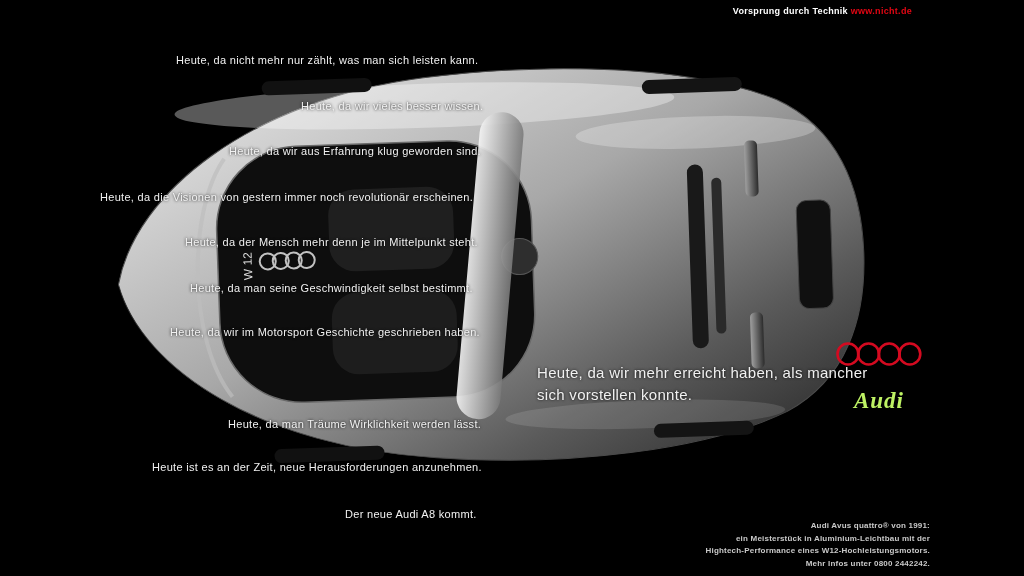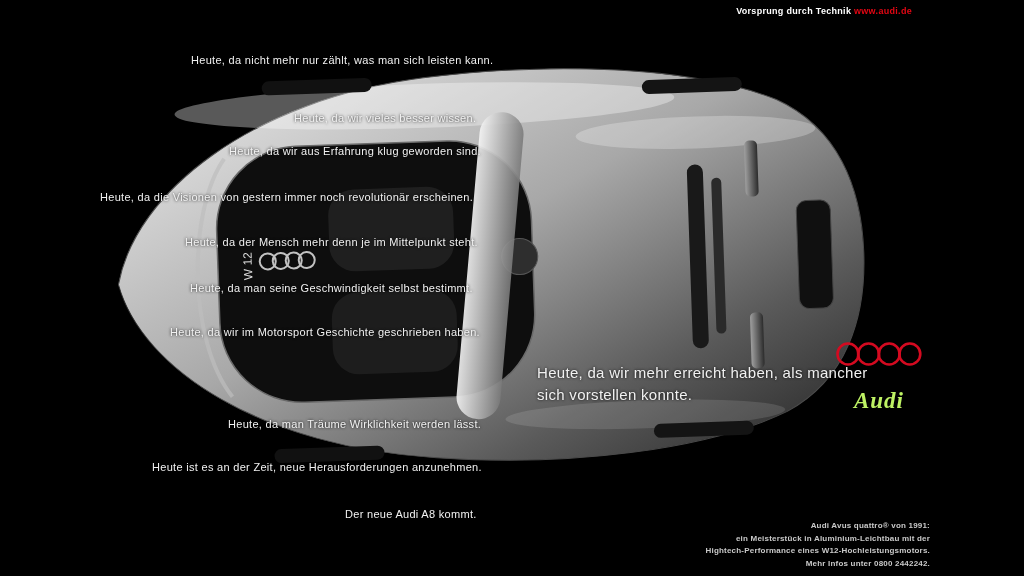--- a/index.html
+++ b/index.html
@@ -90,25 +90,25 @@
           <circle cx="307" cy="254" r="8"></circle>
         </g>
 
         <text x="252" y="258" transform="rotate(-90 252 258)" fill="#dddddd" font-size="12" font-family="Liberation Sans, sans-serif" text-anchor="middle">W 12</text>
       </g>
     </svg>
   </div>
 
   <div class="tagline">
     <span>Vorsprung durch Technik</span>
-    <span class="url">www.audi.de</span>
+    <span class="url">www.nicht.de</span>
   </div>
 
-  <div class="copy-line" style="left:191px;top:54px;">Heute, da nicht mehr nur zählt, was man sich leisten kann.</div>
-  <div class="copy-line" style="left:294px;top:100px;margin-top:12px;">Heute, da wir vieles besser wissen.</div>
+  <div class="copy-line" style="left:176px;top:54px;">Heute, da nicht mehr nur zählt, was man sich leisten kann.</div>
+  <div class="copy-line" style="left:301px;top:100px;">Heute, da wir vieles besser wissen.</div>
   <div class="copy-line" style="left:229px;top:145px;">Heute, da wir aus Erfahrung klug geworden sind.</div>
   <div class="copy-line" style="left:100px;top:191px;">Heute, da die Visionen von gestern immer noch revolutionär erscheinen.</div>
   <div class="copy-line" style="left:185px;top:236px;">Heute, da der Mensch mehr denn je im Mittelpunkt steht.</div>
   <div class="copy-line" style="left:190px;top:282px;text-align:right;">Heute, da man seine Geschwindigkeit selbst bestimmt.</div>
   <div class="copy-line" style="left:170px;top:326px;">Heute, da wir im Motorsport Geschichte geschrieben haben.</div>
 
   <div class="copy-block" style="left:537px;top:362px;">
     <span class="row" style="display:block;">Heute, da wir mehr erreicht haben, als mancher</span>
     <span class="row" style="display:block;">sich vorstellen konnte.</span>
   </div>

